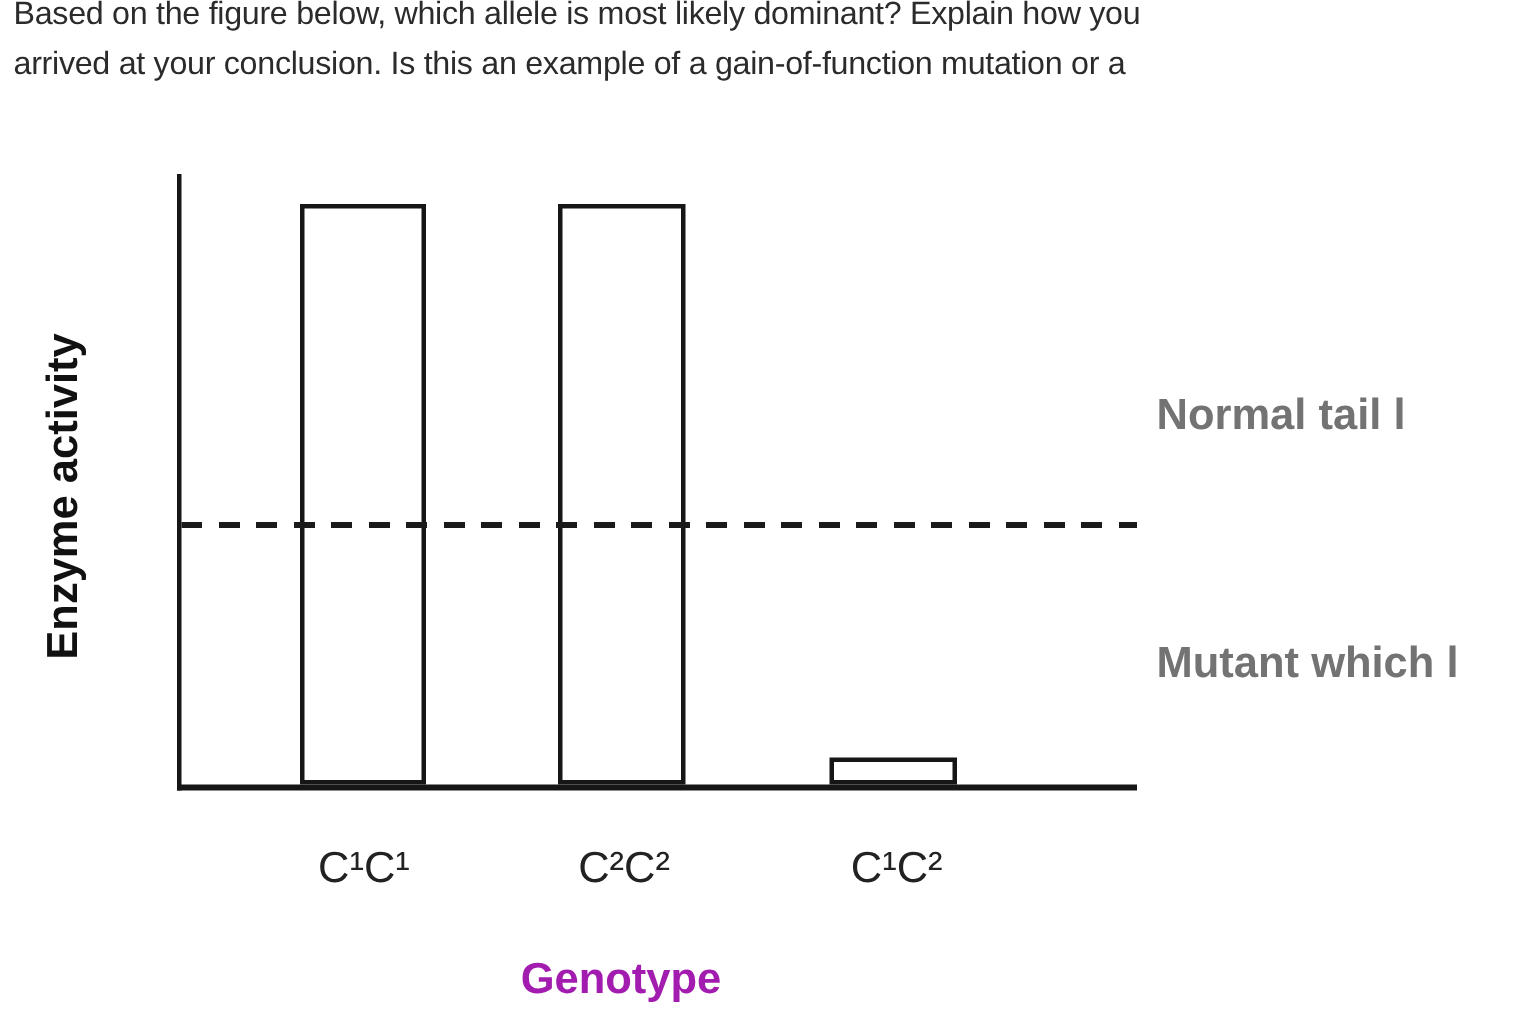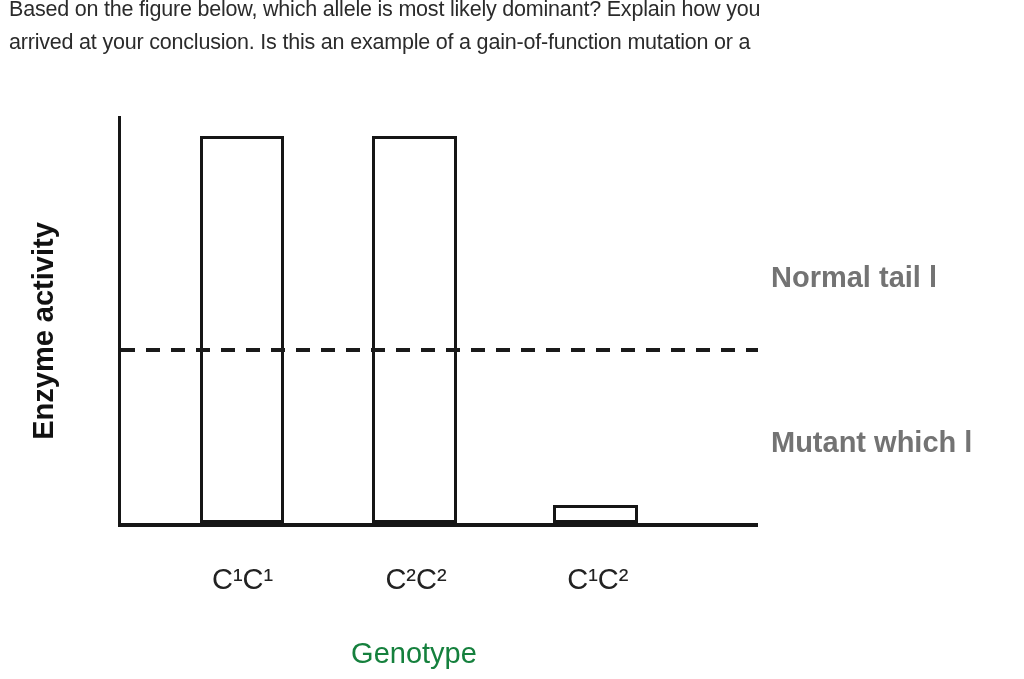--- a/index.html
+++ b/index.html
@@ -52,21 +52,21 @@
   }
   .xcat{
     position:absolute;
     transform:translateX(-50%);
     font-size:29px;color:#222;
     white-space:nowrap;line-height:1;
   }
   .xlabel{
     position:absolute;left:414px;top:638px;
     transform:translateX(-50%);
-    font-size:29px;font-weight:normal;color:#15803d;
+    font-size:29px;font-weight:bold;color:#a21caf;
     white-space:nowrap;line-height:1.1;
   }
   
   .annot{
     position:absolute;left:771px;
     font-size:29px;font-weight:bold;color:#737373;
     white-space:nowrap;line-height:1.1;
   }
   .annot-normal{top:262px;}
   .annot-mutant{top:427px;}

